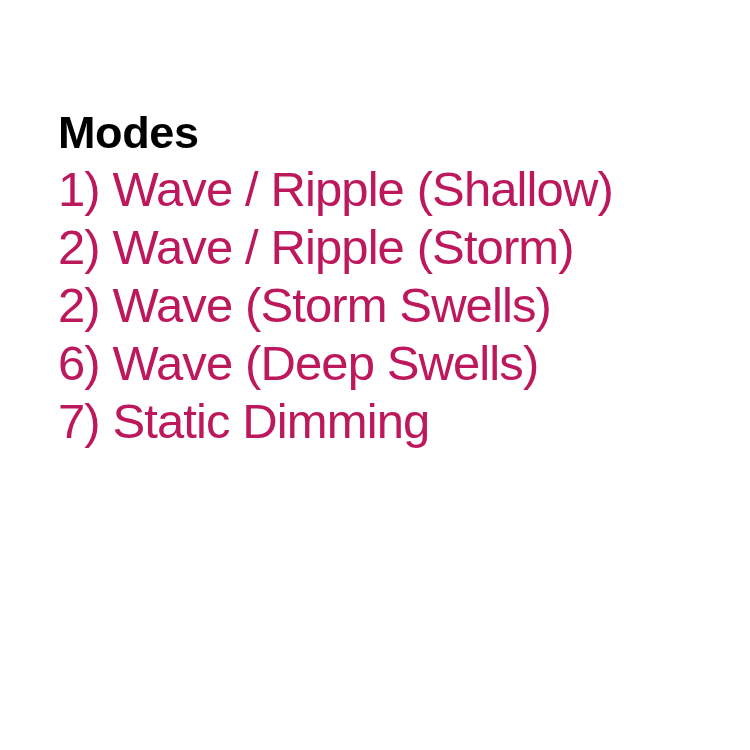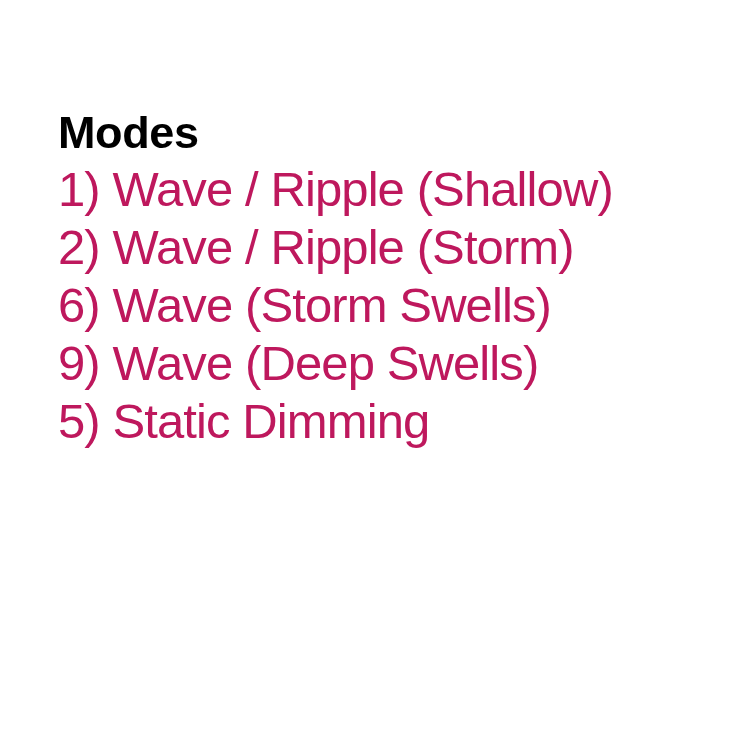--- a/index.html
+++ b/index.html
@@ -64,24 +64,24 @@
     <div class="heading">Modes</div>
 
     <ul class="mode-list">
       <li class="mode-item">
         <span>1) Wave / Ripple (Shallow)</span>
       </li>
       <li class="mode-item">
         <span>2) Wave / Ripple (Storm)</span>
       </li>
       <li class="mode-item">
-        <span>6) Wave (Storm Swells)</span>
+        <span>2) Wave (Storm Swells)</span>
       </li>
       <li class="mode-item">
-        <span>9) Wave (Deep Swells)</span>
+        <span>6) Wave (Deep Swells)</span>
       </li>
       <li class="mode-item">
-        <span>5) Static Dimming</span>
+        <span>7) Static Dimming</span>
       </li>
     </ul>
 
   </div>
 </div>
 
 </body></html>

